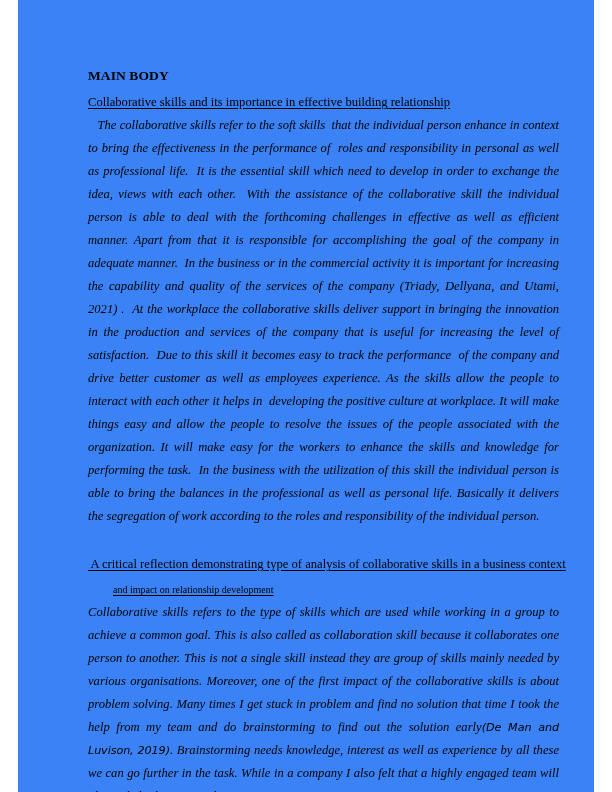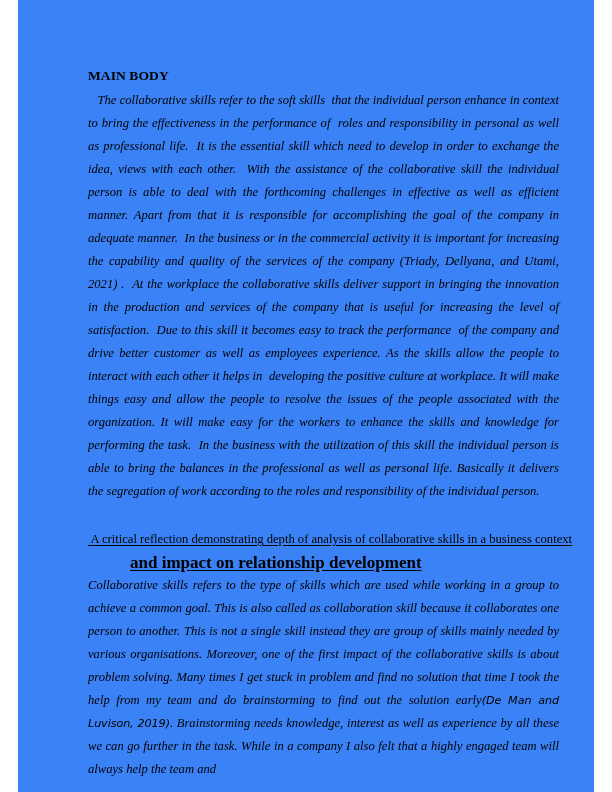--- a/index.html
+++ b/index.html
@@ -51,26 +51,25 @@
     text-align: left;
   }
   .h-sub2-line1 {
     font-size: 12.6px;
     text-decoration: underline;
     text-underline-offset: 2px;
     white-space: pre;
     display: inline-block;
   }
   .h-sub2-line2 {
-    font-size: 17px;
+    font-size: 10px;
     text-decoration: underline;
     text-underline-offset: 2px;
     display: inline-block;
-    margin-left: 42px;
-    font-weight: bold;
+    margin-left: 25px;
   }
   p.body {
     font-size: 12.6px;
     line-height: 23px;
     margin: 0;
     text-align: justify;
     text-justify: inter-word;
     white-space: pre-wrap;
     hyphens: none;
     font-style: italic;
@@ -89,27 +88,30 @@
   }
 </style>
 </head>
 <body>
 
 <div class="page">
   <div class="content">
 
     <div class="h-main">MAIN BODY</div>
 
+    <div class="h-sub-block">
+      <span class="h-sub">Collaborative skills and its importance in  effective building relationship</span>
+    </div>
 
     <p class="body">   The collaborative skills refer to the soft skills  that the individual person enhance in context to bring the effectiveness in the performance of  roles and responsibility in personal as well as professional life.  It is the essential skill which need to develop in order to exchange the idea, views with each other.  With the assistance of the collaborative skill the individual person is able to deal with the forthcoming challenges in effective as well as efficient manner. Apart from that it is responsible for accomplishing the goal of the company in adequate manner.  In the business or in the commercial activity it is important for increasing the capability and quality of the services of the company (Triady, Dellyana, and Utami,  2021) .  At the workplace the collaborative skills deliver support in bringing the innovation in the production and services of the company that is useful for increasing the level of satisfaction.  Due to this skill it becomes easy to track the performance  of the company and drive better customer as well as employees experience. As the skills allow the people to interact with each other it helps in  developing the positive culture at workplace. It will make things easy and allow the people to resolve the issues of the people associated with the organization. It will make easy for the workers to enhance the skills and knowledge for performing the task.  In the business with the utilization of this skill the individual person is able to bring the balances in the professional as well as personal life. Basically it delivers the segregation of work according to the roles and responsibility of the individual person.</p>
 
     <div class="spacer-line">&nbsp;</div>
 
     <div class="h-sub2-wrap">
-      <span class="h-sub2-line1"> A critical reflection demonstrating depth of analysis of collaborative skills in a business context</span>
+      <span class="h-sub2-line1"> A critical reflection demonstrating type of analysis of collaborative skills in a business context</span>
     </div>
     <div class="h-sub2-wrap">
       <span class="h-sub2-line2">and impact on relationship development</span>
     </div>
 
     <p class="body last"><span>Collaborative skills refers to the type of skills which are used while working in a group to achieve a common goal. This is also called as collaboration skill because it collaborates one person to another. This is not a single skill instead they are group of skills mainly needed by various organisations. Moreover, one of the first impact of the collaborative skills is about problem solving. Many times I get stuck in problem and find no solution that time I took the help from my team and do brainstorming to find out the solution early</span><span class="alt-font">(De Man and Luvison, 2019)</span><span>. Brainstorming needs knowledge, interest as well as experience by all these we can go further in the task. While in a company I also felt that a highly engaged team will always help the team and</span></p>
 
   </div>
 </div>
 

